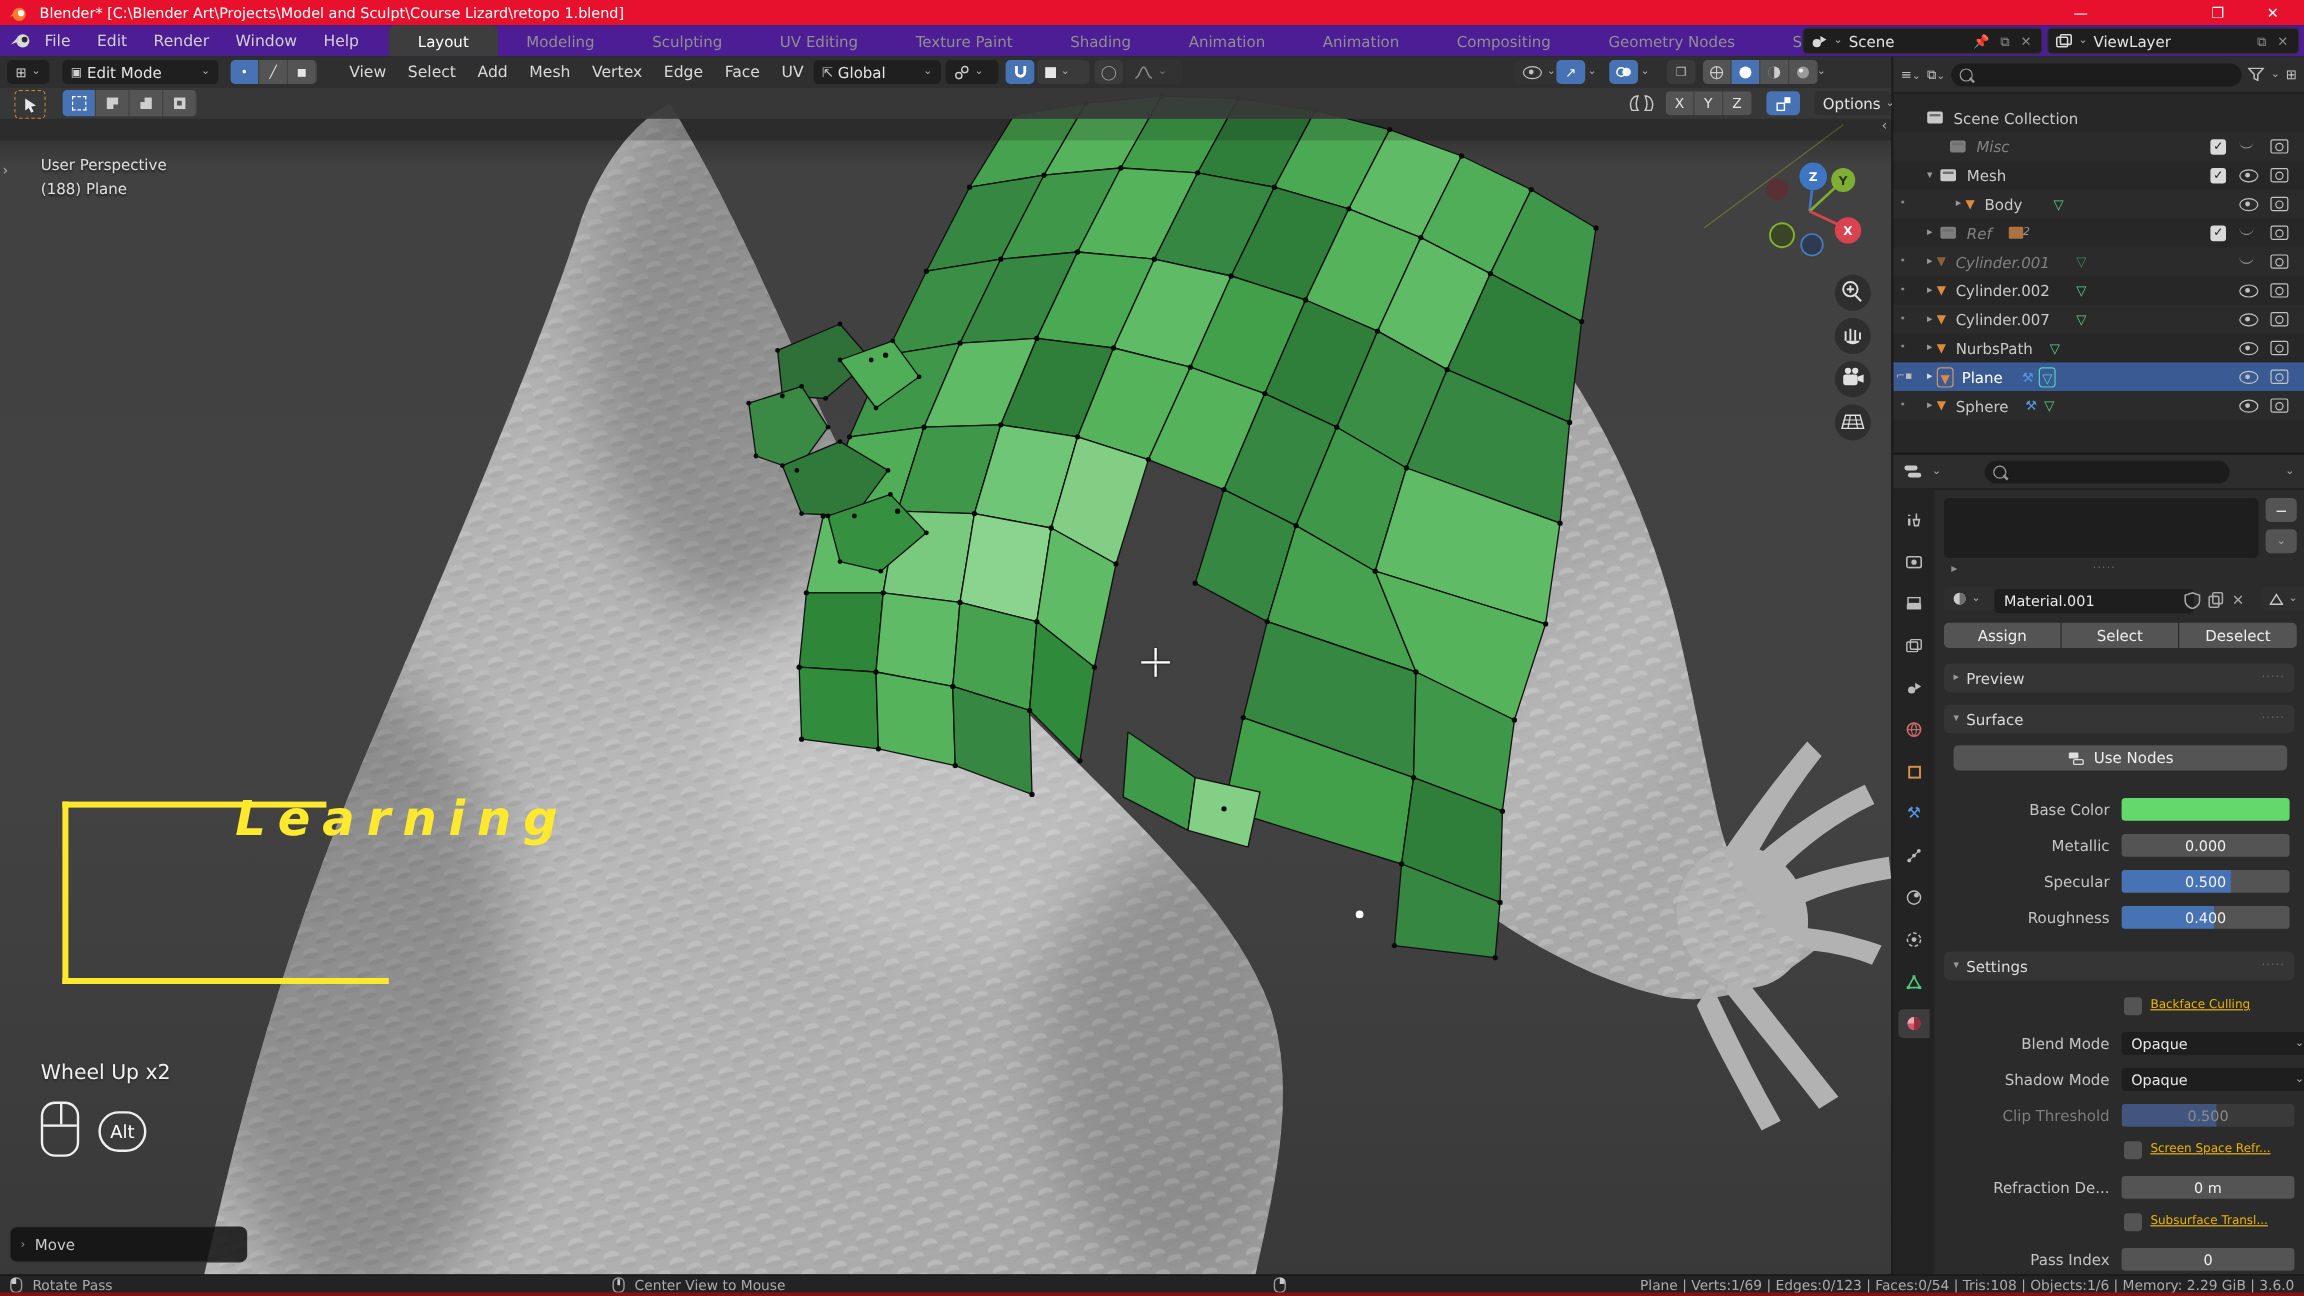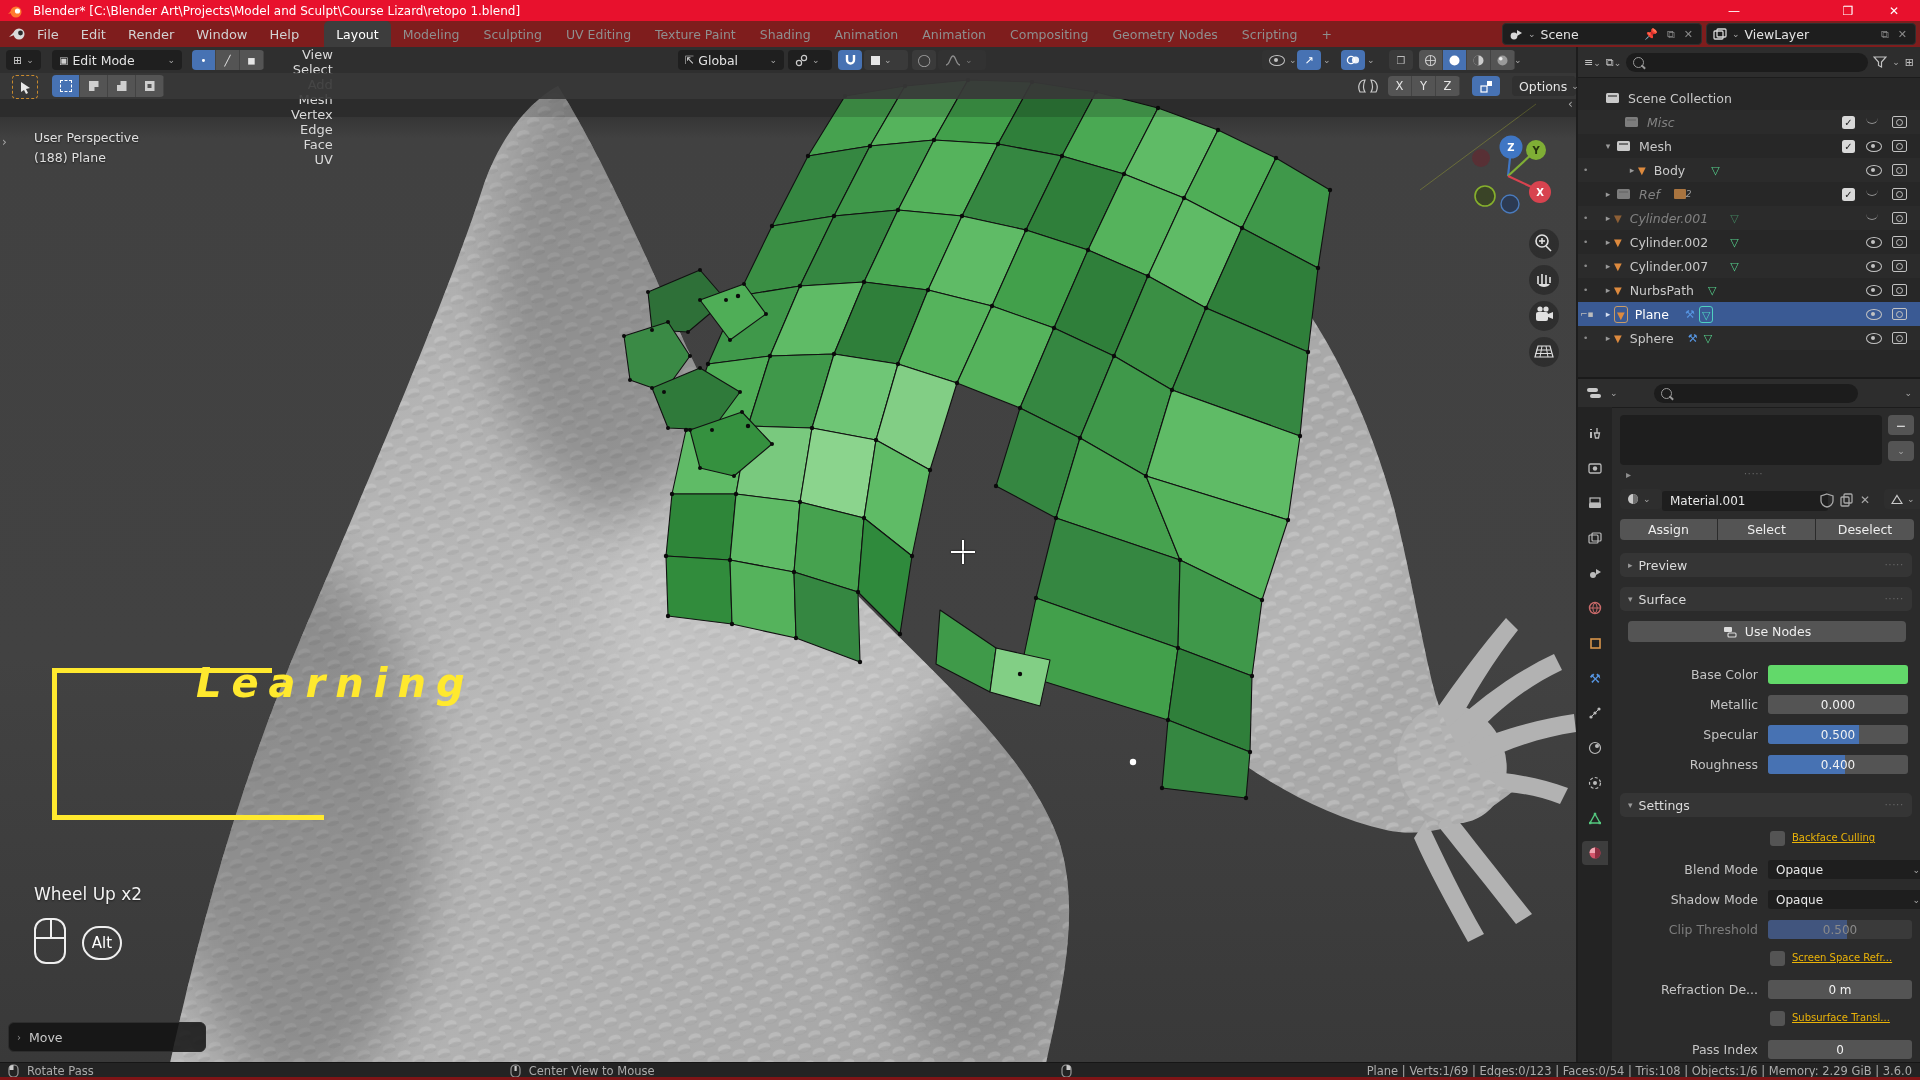--- a/index.html
+++ b/index.html
@@ -6,35 +6,35 @@
   #app{position:relative;width:1920px;height:1080px;overflow:hidden;background:#1d1d1d;
        font-family:"DejaVu Sans",sans-serif;color:#d6d6d6;font-size:12.5px;
        -webkit-font-smoothing:antialiased;}
   .abs{position:absolute;}
   
   #titlebar{left:0;top:0;width:1920px;height:21px;background:#e8112d;display:flex;align-items:center;}
   #titlebar .title{color:#fff;font-size:12px;margin-left:10px;white-space:nowrap;}
   .winbtn{position:absolute;top:0;width:40px;height:21px;color:#fff;font-size:12px;
           display:flex;align-items:center;justify-content:center;}
   
-  #topbar{left:0;top:21px;width:1920px;height:26px;background:#7f1d1d;display:flex;align-items:center;}
+  #topbar{left:0;top:21px;width:1920px;height:26px;background:#4c1d95;display:flex;align-items:center;}
   .menu-item{padding:0 11px;color:#d2d2d2;font-size:13px;}
   .ws-tabs{display:flex;margin-left:14px;height:26px;align-items:stretch;}
-  .ws-tab{padding:0 12px;display:flex;align-items:center;color:#8f8f8f;font-size:12.5px;white-space:nowrap;}
+  .ws-tab{padding:0 24px;display:flex;align-items:center;color:#8f8f8f;font-size:12.5px;white-space:nowrap;}
   .ws-tab.active{background:#3d3d3d;color:#ffffff;border-radius:5px 5px 0 0;}
   .topbar-right{position:absolute;right:4px;top:21px;height:26px;display:flex;align-items:center;gap:4px;}
   .db-field{display:flex;align-items:center;background:#1e1e1e;border:1px solid #2f2f2f;
             border-radius:4px;height:20px;padding:0 6px;gap:5px;color:#e4e4e4;}
   .tiny-btn{color:#8a8a8a;font-size:11px;padding:0 2px;}
   
   #vp-header{left:0;top:47px;width:1576px;height:26px;background:#2f2f2f;border-bottom:1px solid #262626;}
   #vp-toolrow{left:0;top:73px;width:1576px;height:26px;background:rgba(56,56,56,.92);}
   .hdr-chip{position:absolute;top:3px;height:20px;display:flex;align-items:center;gap:4px;
             background:#1f1f1f;border-radius:4px;padding:0 7px;color:#e3e3e3;}
-  .hdr-menu{position:absolute;top:0;height:26px;display:flex;align-items:flex-end;gap:0;flex-direction:column;}
+  .hdr-menu{position:absolute;top:0;height:26px;display:flex;align-items:center;gap:0;}
   .hdr-menu span{padding:0 9px;color:#dadada;font-size:13px;}
   .seg{display:flex;position:absolute;top:3px;height:20px;border-radius:4px;overflow:hidden;}
   .seg .sbtn{width:23px;display:flex;align-items:center;justify-content:center;background:#545454;
              color:#e6e6e6;font-size:10px;border-right:1px solid #434343;}
   .seg .sbtn.on{background:#4772b3;color:#fff;}
   .tgl{position:absolute;top:3px;height:20px;border-radius:4px;background:#545454;display:flex;
        align-items:center;justify-content:center;color:#ddd;}
   .tgl.on{background:#4772b3;color:#fff;}
   .chev{font-size:9px;color:#aaa;}
   

